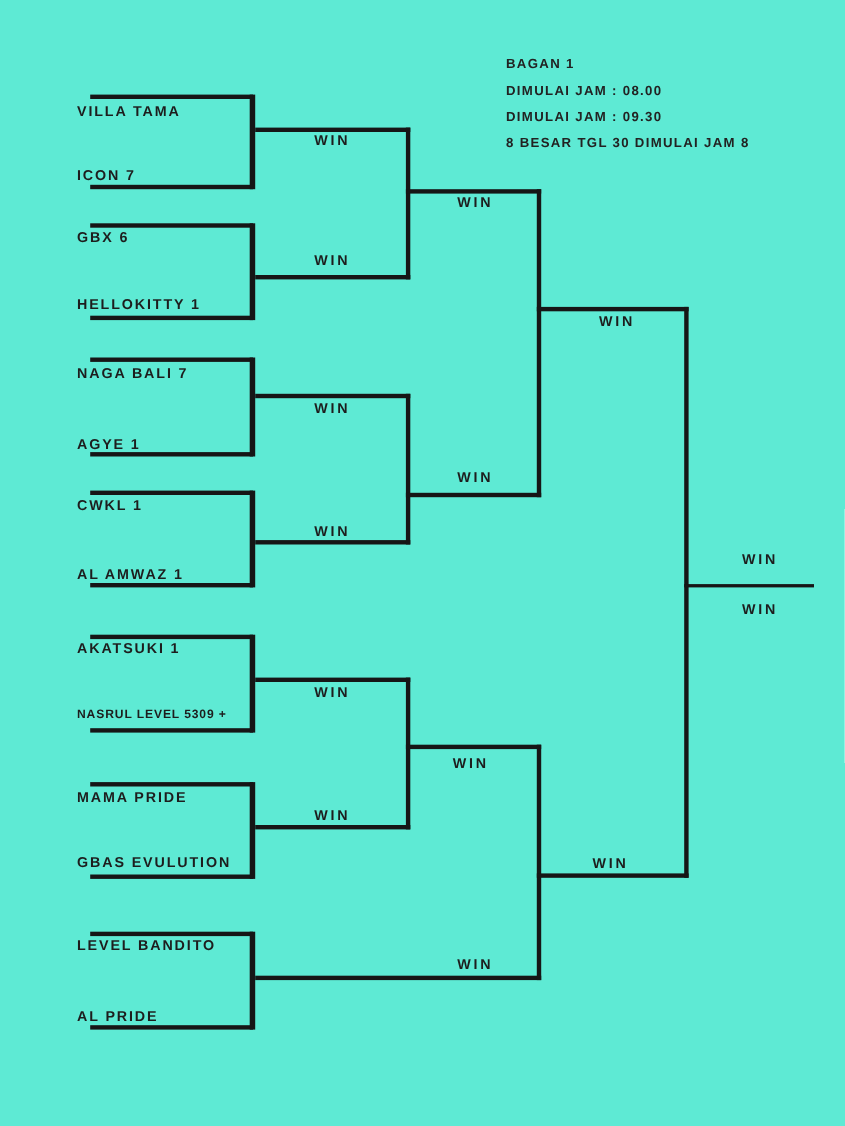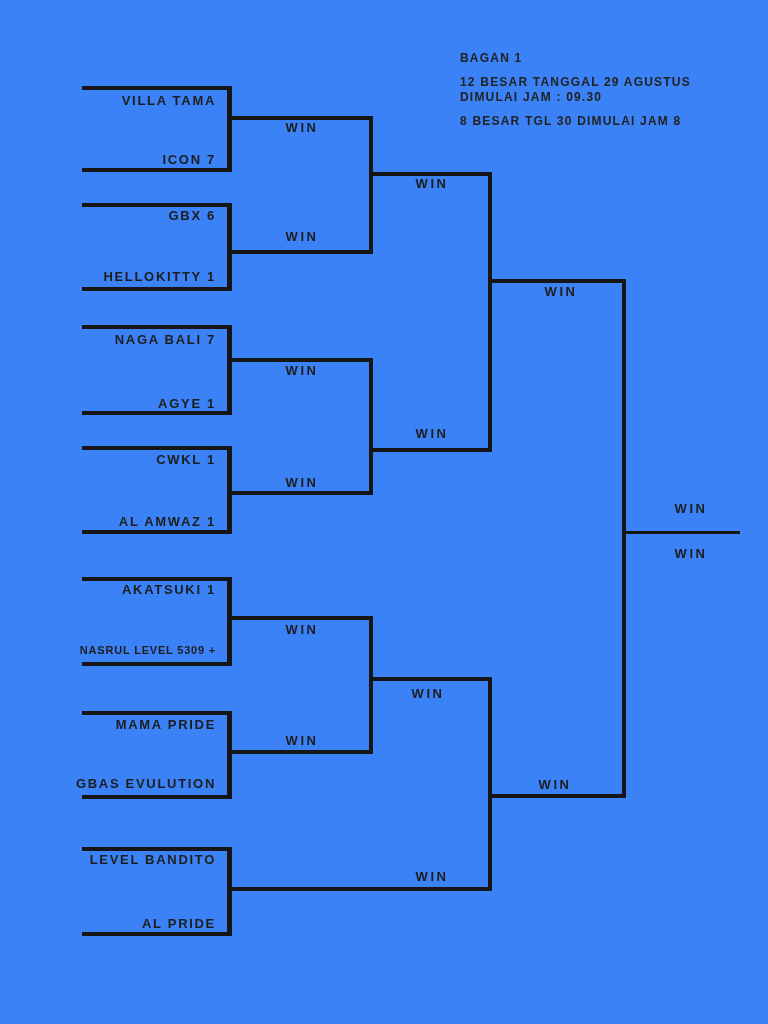--- a/index.html
+++ b/index.html
@@ -1,43 +1,43 @@
 <!DOCTYPE html>
 <html><head>
 <meta charset="utf-8">
 <style>
   html,body{margin:0;padding:0;background:#ffffff;}
   .page{
     position:relative;
     width:768px;
     height:1024px;
-    background:#3b82f6;
+    background:#5eead4;
     font-family:"Liberation Sans", sans-serif;
     color:#1e1e1e;
     overflow:hidden;
     text-decoration:underline;
   }
   .ln{position:absolute;background:#161616;}
   .header{
     position:absolute;
     left:460px;
     top:51px;
     font-size:12px;
     font-weight:700;
     letter-spacing:1.2px;
     line-height:15px;
     color:#222222;
     white-space:nowrap;
   }
   .header .grp{margin-top:9px;}
   .team{
     position:absolute;
-    left:56px;
+    left:70px;
     width:160px;
-    text-align:right;
+    text-align:left;
     font-size:13px;
     font-weight:700;
     letter-spacing:1.7px;
     color:#1d1d1d;
     white-space:nowrap;
   }
   .team.small{
     font-size:11px;
     letter-spacing:0.8px;
   }
@@ -52,23 +52,23 @@
   }
 </style>
 </head>
 <body>
 
 <div class="page">
 
   <div class="header">
     <div>BAGAN 1</div>
     <div class="grp">
+      <div>DIMULAI JAM : 08.00</div>
     </div>
     <div class="grp">
-      <div>12 BESAR TANGGAL 29 AGUSTUS</div>
       <div>DIMULAI JAM : 09.30</div>
     </div>
     <div class="grp">
       <div>8 BESAR TGL 30 DIMULAI JAM 8</div>
     </div>
   </div>
 
   <div class="ln" style="left:82px;top:86px;width:148px;height:4px"></div>
   <div class="ln" style="left:82px;top:168px;width:148px;height:4px"></div>
   <div class="ln" style="left:227px;top:86px;width:5px;height:86px"></div>

